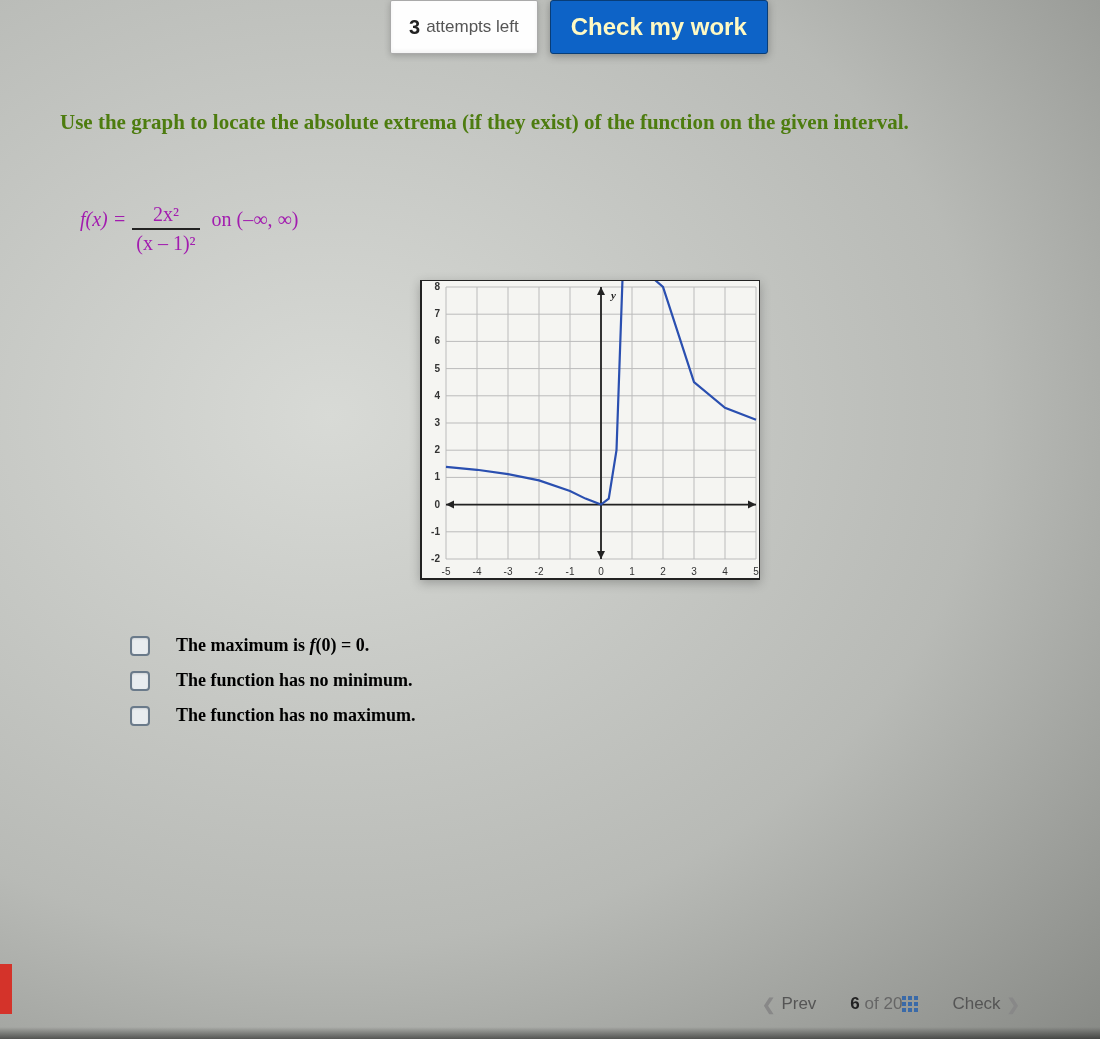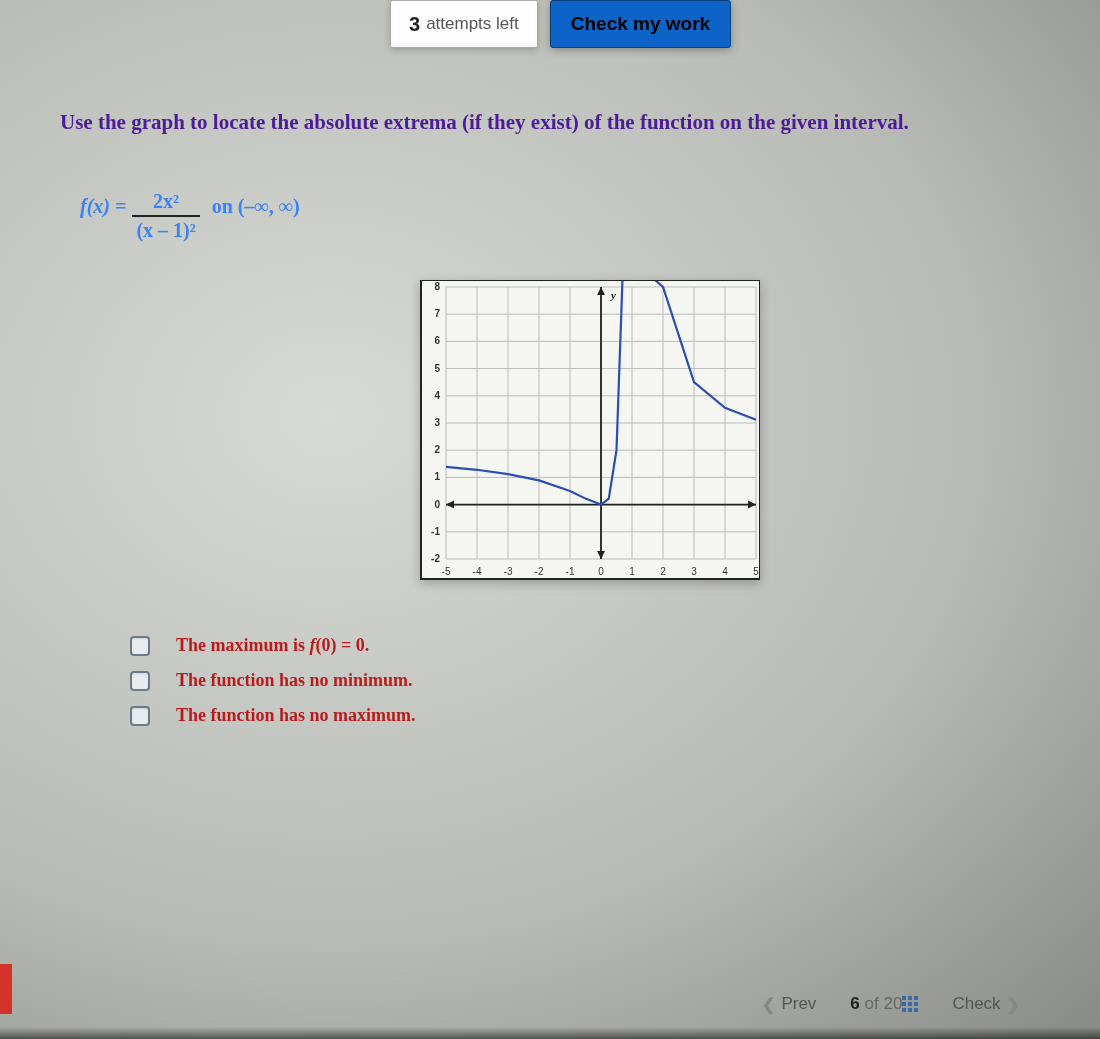--- a/index.html
+++ b/index.html
@@ -39,47 +39,47 @@
     align-items: center;
   }
   .attempts-num {
     font-weight: bold;
     color: #222;
     font-size: 20px;
     margin-right: 6px;
   }
   .check-btn {
     background: #0d63c7;
-    color: #000000;
+    color: #fef9c3;
     border: 1px solid #083d77;
     font-family: Arial, sans-serif;
-    font-size: 19px;
+    font-size: 24px;
     font-weight: bold;
     padding: 12px 20px;
     border-radius: 3px;
     margin-left: 12px;
     cursor: pointer;
     box-shadow: 0 2px 8px rgba(0,0,0,0.3);
   }
   .instruction {
     position: absolute;
     top: 110px;
     left: 60px;
     right: 40px;
     font-size: 21px;
     font-weight: bold;
-    color: #4c1d95;
+    color: #4d7c0f;
   }
   .equation {
     position: absolute;
-    top: 170px;
+    top: 183px;
     left: 80px;
     font-size: 20px;
-    font-weight: bold;
-    color: #3b82f6;
+    font-weight: normal;
+    color: #a21caf;
     display: flex;
     align-items: center;
   }
   .eq-lhs { font-style: italic; }
   .fraction {
     display: inline-flex;
     flex-direction: column;
     align-items: center;
     margin: 0 6px;
     vertical-align: middle;
@@ -115,21 +115,21 @@
     border: 2px solid #6a7a8a;
     border-radius: 4px;
     background: #e8ecef;
     margin-right: 26px;
     cursor: pointer;
     box-shadow: inset 0 1px 2px rgba(0,0,0,0.1);
   }
   .option-text {
     font-size: 18px;
     font-weight: bold;
-    color: #b91c1c;
+    color: #000000;
   }
   .fn-italic { font-style: italic; font-family: 'Times New Roman', serif; }
   .nav-bar {
     position: absolute;
     bottom: 25px;
     right: 80px;
     font-family: Arial, sans-serif;
     font-size: 17px;
     color: #444;
     display: flex;

